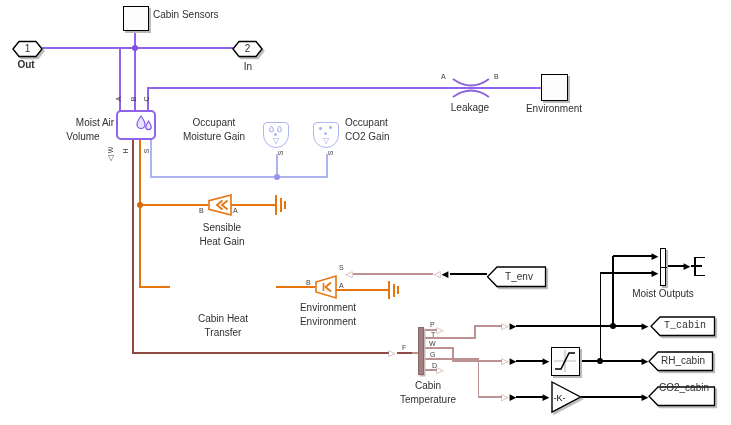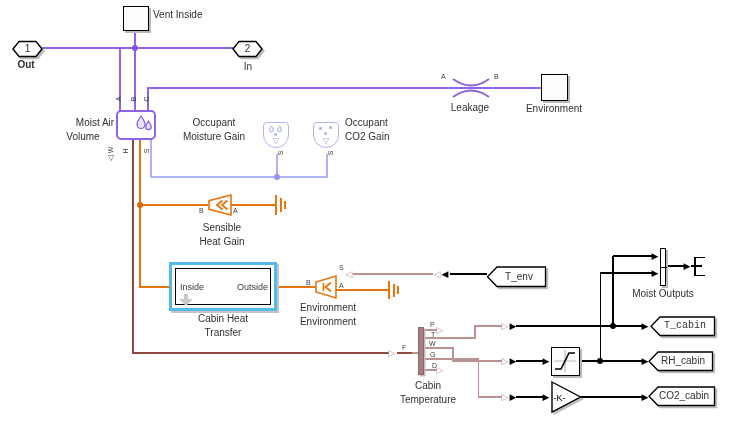--- a/index.html
+++ b/index.html
@@ -102,21 +102,21 @@
   <span class="arr" style="left:541px;top:356px;color:#000;">▶</span>
   <span class="arr" style="left:541px;top:392px;color:#000;">▶</span>
   <span class="arr" style="left:640px;top:321px;color:#000;">▶</span>
   <span class="arr" style="left:640px;top:356px;color:#000;">▶</span>
   <span class="arr" style="left:640px;top:392px;color:#000;">▶</span>
   <span class="arr" style="left:650px;top:251px;color:#000;">▶</span>
   <span class="arr" style="left:650px;top:268px;color:#000;">▶</span>
   <span class="arr" style="left:682px;top:261px;color:#000;">▶</span>
 
   <div class="blk sq" style="left:123px;top:6px;width:26px;height:25px;"></div>
-  <div class="lbl" style="left:153px;top:9px;">Vent Inside</div>
+  <div class="lbl" style="left:153px;top:9px;">Cabin Sensors</div>
 
   <svg class="shadowed" width="31" height="18" style="left:12px;top:40px;" viewBox="0 0 31 18">
     <polygon points="1,9 7,1.5 24,1.5 30,9 24,16.5 7,16.5" fill="#fff" stroke="#000" stroke-width="1.4"></polygon>
   </svg>
   <div class="lbl c" style="left:12px;top:43px;width:31px;">1</div>
   <div class="lbl c" style="left:10px;top:59px;width:32px;font-weight:bold;">Out</div>
 
   <svg class="shadowed" width="31" height="18" style="left:232px;top:40px;" viewBox="0 0 31 18">
     <polygon points="1,9 7,1.5 24,1.5 30,9 24,16.5 7,16.5" fill="#fff" stroke="#000" stroke-width="1.4"></polygon>
   </svg>
@@ -177,27 +177,20 @@
     <path d="M19.5 6.5 L14 11 L19.5 15.5" fill="none" stroke="#e8740e" stroke-width="1.8"></path>
   </svg>
   <span class="plbl" style="left:199px;top:207px;">B</span>
   <span class="plbl" style="left:233px;top:207px;">A</span>
   <div class="blk" style="left:275px;top:195px;width:2px;height:20px;background:var(--thermal);"></div>
   <div class="blk" style="left:279.5px;top:198px;width:2px;height:14px;background:var(--thermal);"></div>
   <div class="blk" style="left:284px;top:201px;width:2px;height:8px;background:var(--thermal);"></div>
   <div class="lbl c" style="left:190px;top:222px;width:64px;">Sensible</div>
   <div class="lbl c" style="left:190px;top:236px;width:64px;">Heat Gain</div>
 
-  <div class="blk" style="left:169px;top:262px;width:108px;height:49px;border:3px solid var(--selection);background:#fff;box-shadow:2px 2px 0 #c4c4c4;">
-    <div class="blk" style="left:3px;top:3px;width:96px;height:37px;border:1.5px solid #000;background:#fff;"></div>
-    <span class="plbl" style="left:8px;top:17px;font-size:9px;">Inside</span>
-    <span class="plbl r" style="left:52px;top:17px;width:44px;font-size:9px;">Outside</span>
-    <div style="position:absolute;left:12px;top:29px;width:4px;height:5px;background:#c8c8c8;"></div>
-    <div style="position:absolute;left:7px;top:34px;width:0;height:0;border-left:7px solid transparent;border-right:7px solid transparent;border-top:7px solid #c8c8c8;"></div>
-  </div>
   <div class="lbl c" style="left:191px;top:313px;width:64px;">Cabin Heat</div>
   <div class="lbl c" style="left:191px;top:327px;width:64px;">Transfer</div>
 
   <svg width="22" height="24" style="left:315px;top:275px;" viewBox="0 0 22 24">
     <polygon points="21,1 21,23 1,17 1,7" fill="#fff" stroke="#e8740e" stroke-width="1.6"></polygon>
     <path d="M8.5 8 L8.5 16" fill="none" stroke="#e8740e" stroke-width="1.6"></path>
     <path d="M16 7.5 L10.5 12 L16 16.5" fill="none" stroke="#e8740e" stroke-width="1.8"></path>
   </svg>
   <span class="plbl" style="left:306px;top:279px;">B</span>
   <span class="plbl" style="left:339px;top:264px;">S</span>
@@ -251,15 +244,15 @@
   <div class="lbl c" style="left:658px;top:320px;width:54px;font-family:Liberation Mono, monospace;">T_cabin</div>
 
   <svg class="shadowed" width="66" height="21" style="left:648px;top:351px;" viewBox="0 0 66 21">
     <polygon points="10,1 64.5,1 64.5,19.5 10,19.5 1,10.25" fill="#fff" stroke="#000" stroke-width="1.3"></polygon>
   </svg>
   <div class="lbl c" style="left:656px;top:355px;width:54px;">RH_cabin</div>
 
   <svg class="shadowed" width="68" height="21" style="left:648px;top:386px;" viewBox="0 0 68 21">
     <polygon points="10,1 66.5,1 66.5,19.5 10,19.5 1,10.25" fill="#fff" stroke="#000" stroke-width="1.3"></polygon>
   </svg>
-  <div class="lbl c" style="left:655px;top:390px;width:58px;">CO2_cabin</div>
+  <div class="lbl c" style="left:655px;top:382px;width:58px;">CO2_cabin</div>
 
 </div>
 
 </body></html>

